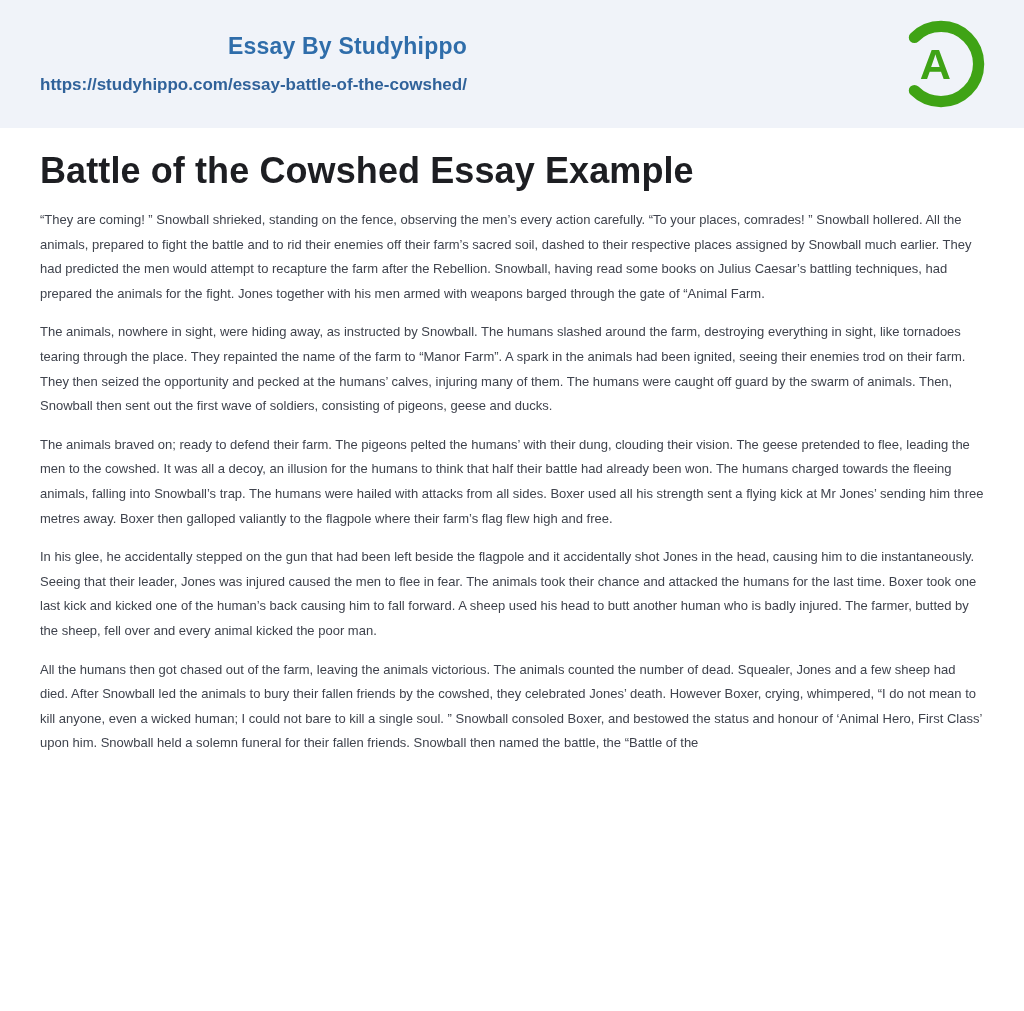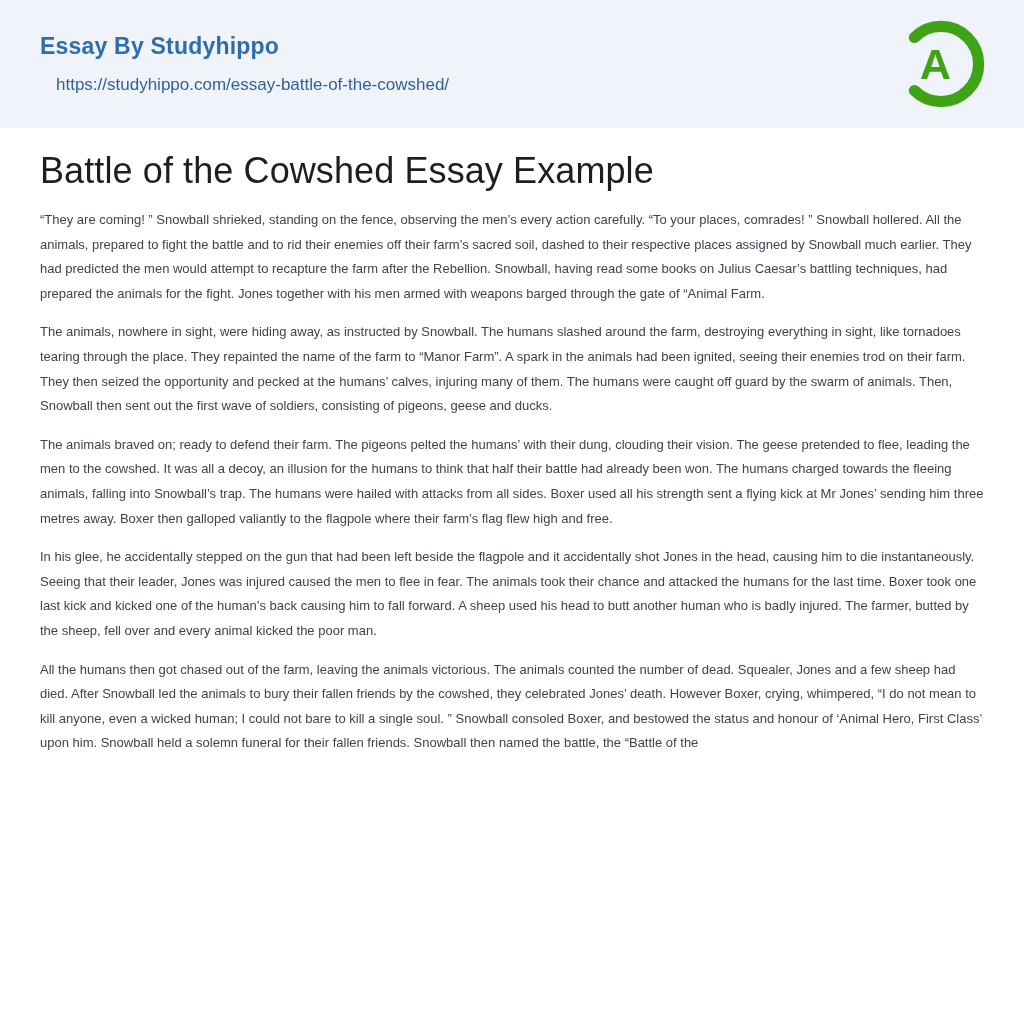--- a/index.html
+++ b/index.html
@@ -21,33 +21,34 @@
     background: var(--page-bg);
     font-family: "Liberation Sans", sans-serif;
   }
   .page-header {
     height: 128px;
     background: var(--header-bg);
     display: flex;
     align-items: center;
     justify-content: space-between;
     padding: 0 36px 0 40px;
+    text-align: right;
   }
   .header-text { display: flex; flex-direction: column; }
   .site-name {
     margin: 0;
     font-size: 23px;
     font-weight: 700;
     letter-spacing: 0.2px;
     color: var(--accent-blue);
   }
   .page-url {
-    margin: 15px 0 0 16px;
+    margin: 15px 0 0 0;
     font-size: 17px;
-    font-weight: 400;
+    font-weight: 700;
     color: var(--url-blue);
     text-decoration: none;
   }
   .logo { width: 94px; height: 94px; display: block; cursor: pointer; }
   .logo .arc {
     fill: none;
     stroke: var(--logo-green);
     stroke-width: 12;
     stroke-linecap: round;
   }
@@ -56,21 +57,21 @@
     font-family: "Liberation Sans", sans-serif;
     font-weight: 700;
     font-size: 46px;
   }
   .content {
     padding: 20px 40px 0 40px;
   }
   .essay-title {
     margin: 2px 0 16px 0;
     font-size: 36px;
-    font-weight: 400;
+    font-weight: 700;
     letter-spacing: 0.1px;
     color: var(--heading-color);
   }
   .essay-body p {
     margin: 0 0 14px 0;
     font-size: 13px;
     line-height: 24.6px;
     color: var(--body-color);
   }
 </style>

